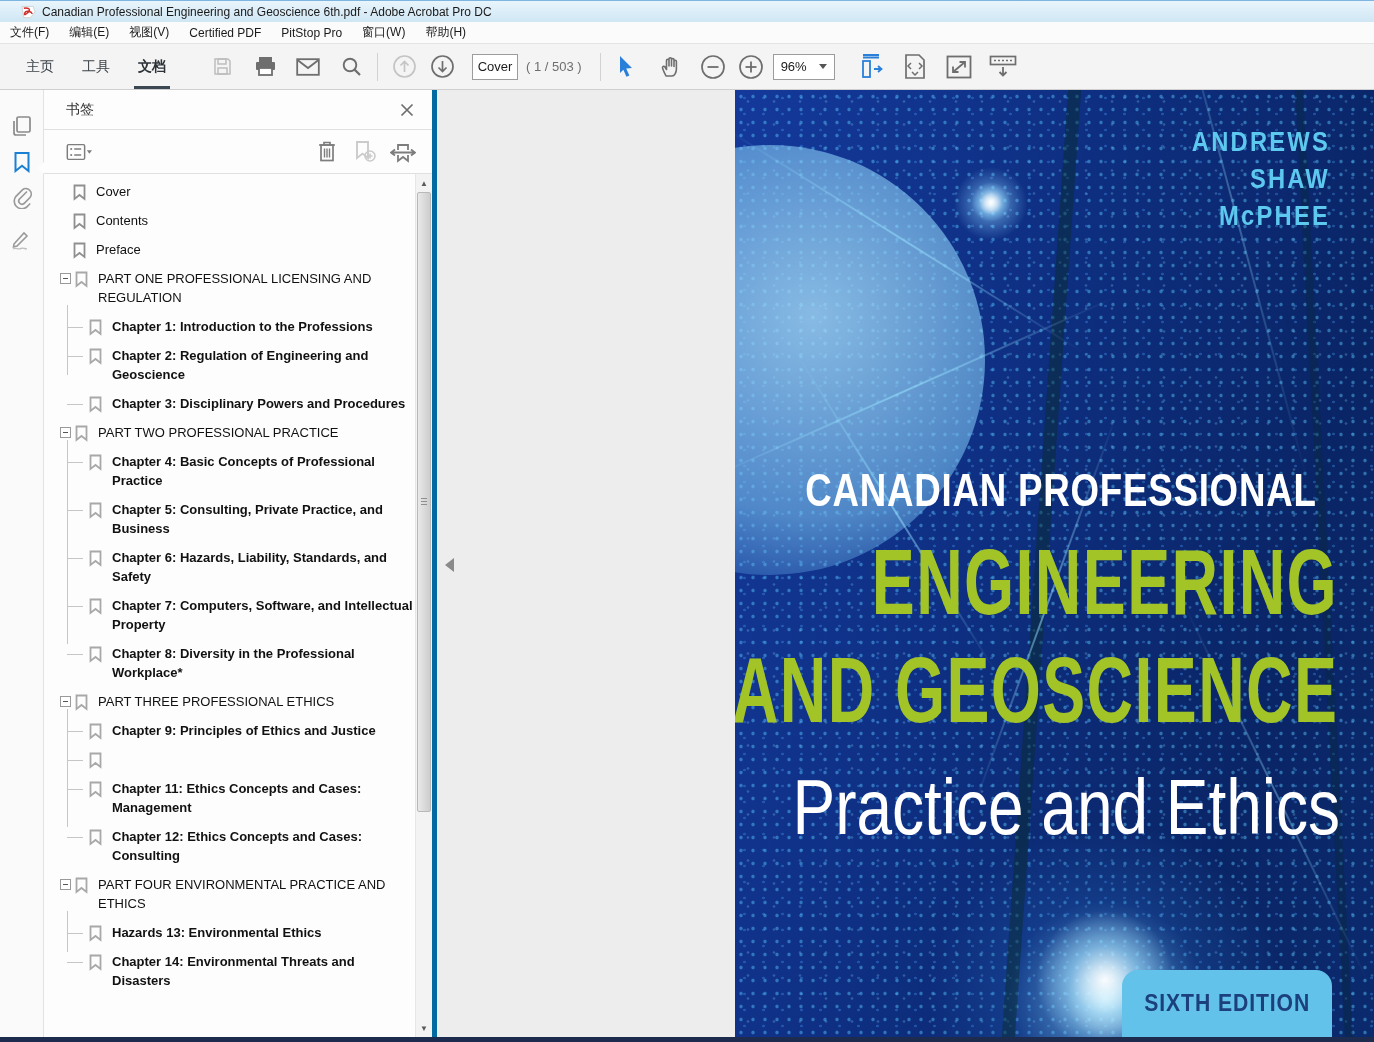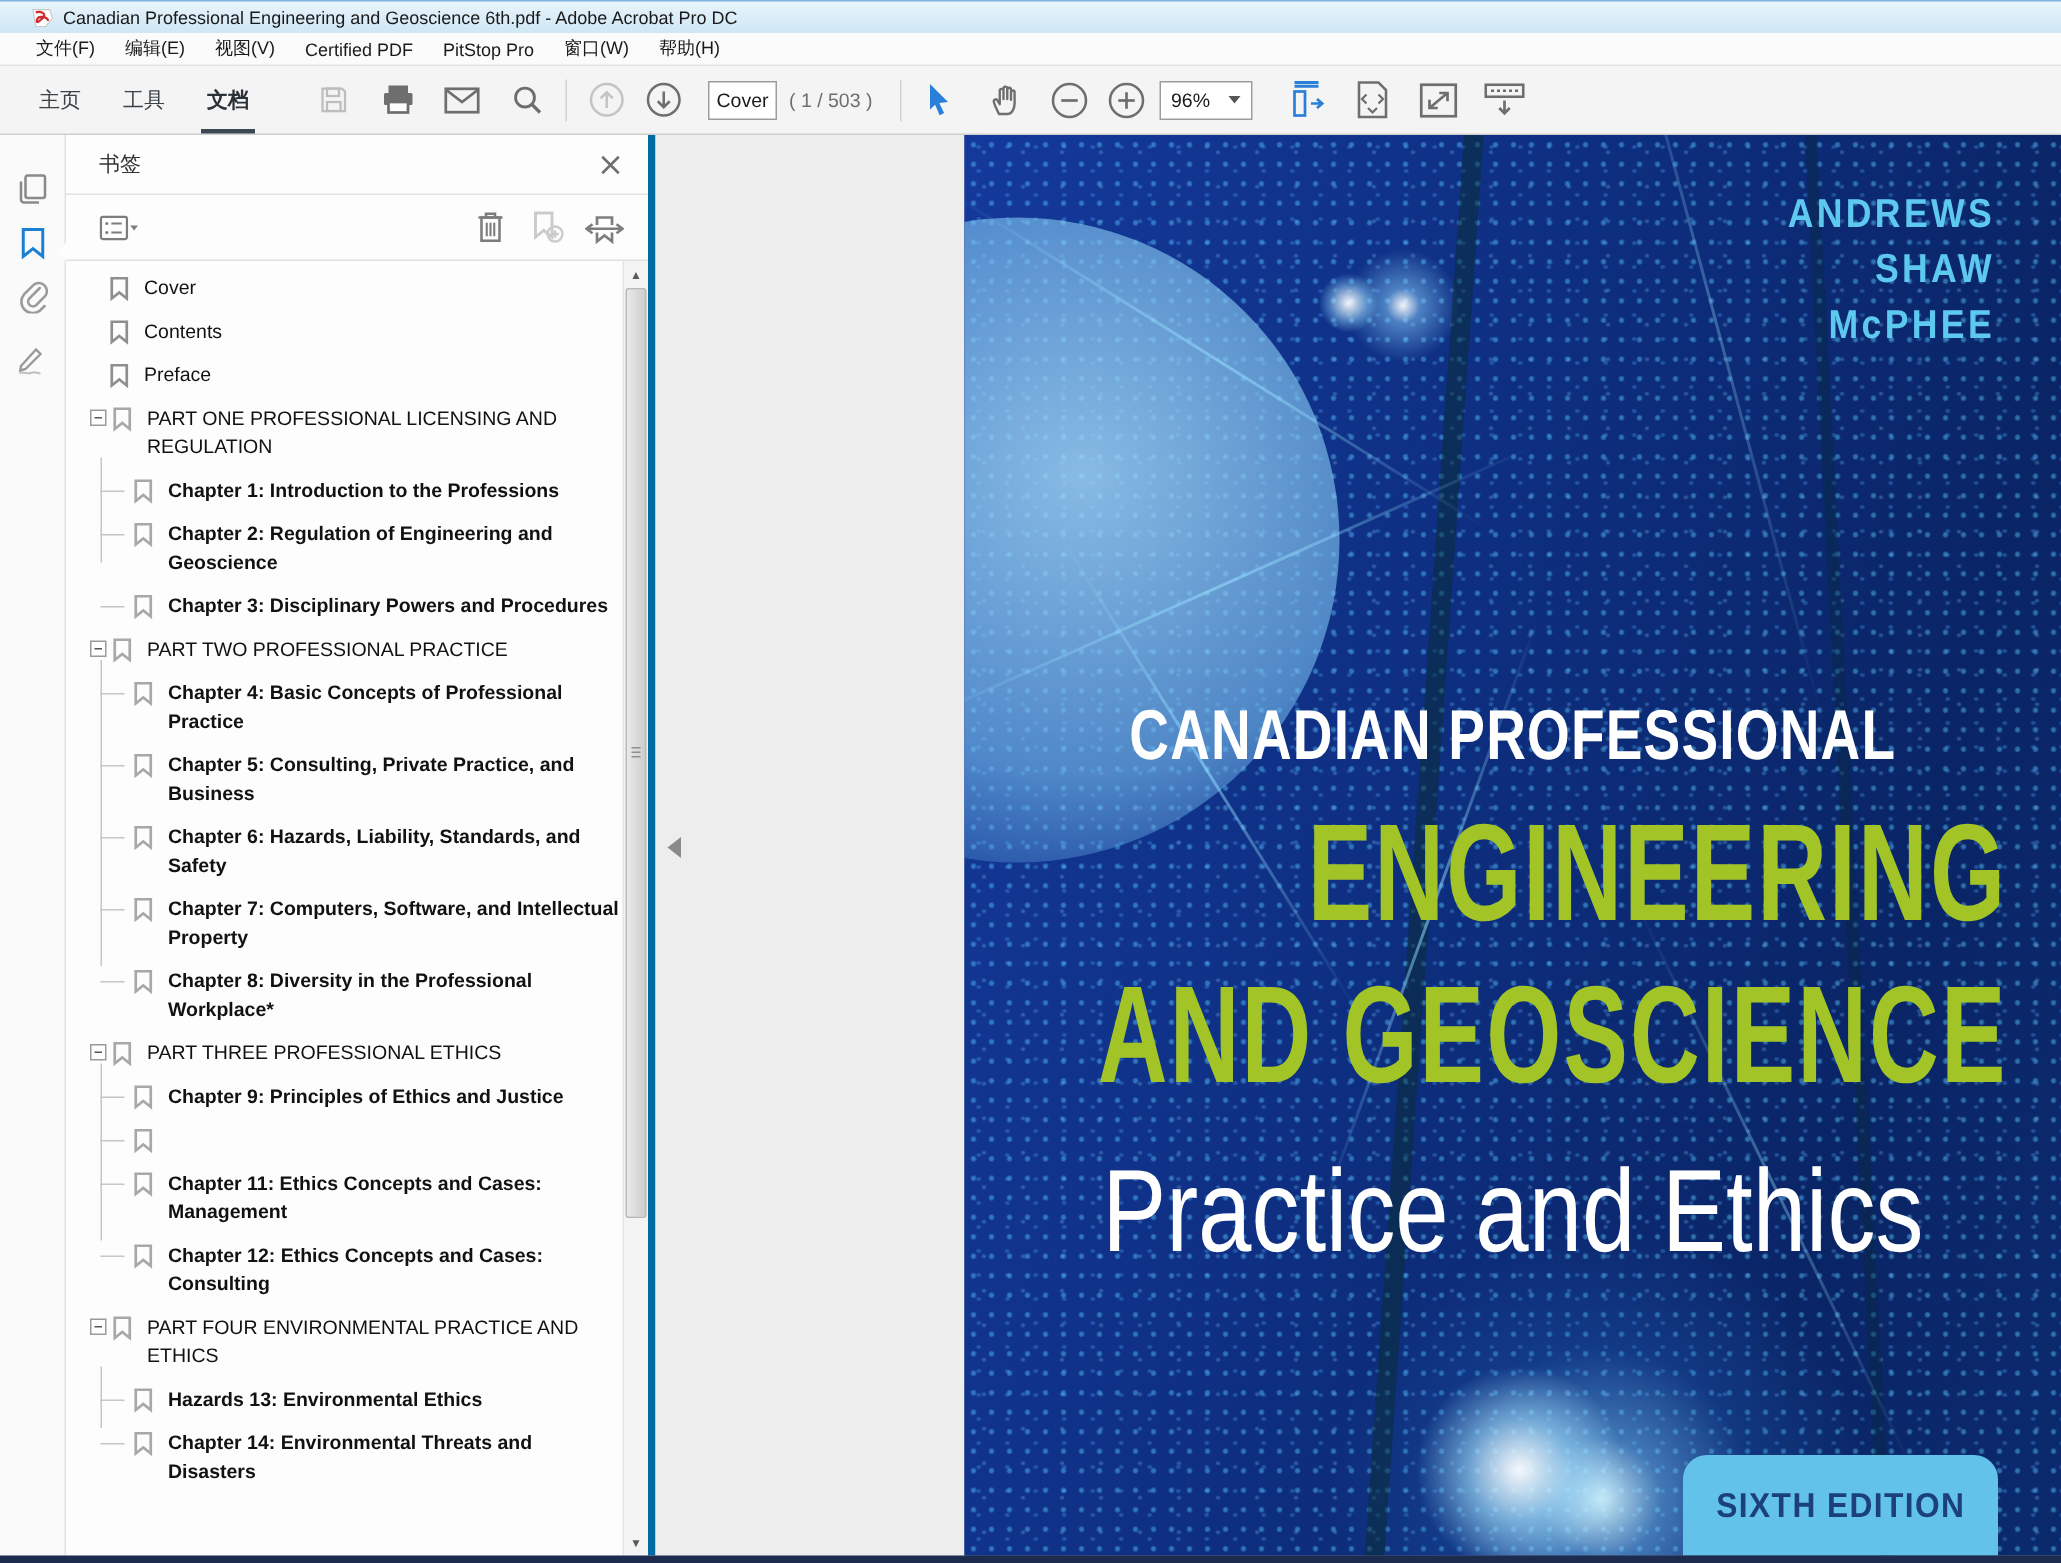--- a/index.html
+++ b/index.html
@@ -9,21 +9,21 @@
 
   
   .titlebar { position:absolute; top:0; left:0; right:0; height:22px;
     background:linear-gradient(#e9f5fc,#cfe6f4); border-top:1px solid #7db4e0;
     display:flex; align-items:center; padding-left:21px; }
   .pdf-ico { width:15px; height:14px; margin-right:6px; }
   .titlebar-text { font-size:12px; color:#1a1a1a; }
 
   
   .menubar { position:absolute; top:22px; left:0; right:0; height:22px; background:#fbfbfb;
-    border-bottom:1px solid #e4e4e4; display:flex; align-items:center; padding-left:14px; }
+    border-bottom:1px solid #e4e4e4; display:flex; align-items:center; padding-left:0; }
   .menu-item { font-size:12px; color:#1a1a1a; padding:2px 10px; cursor:default; }
 
   
   .toolbar { position:absolute; top:44px; left:0; right:0; height:46px; background:#f4f4f4;
     border-bottom:1px solid #cfcfcf; display:flex; align-items:center; }
   .tabs { display:flex; align-items:stretch; height:100%; margin-left:12px; }
   .tab { font-size:14px; color:#3b4248; padding:0 14px; display:flex; align-items:center; position:relative; }
   .tab.active { font-weight:bold; color:#2b3137; }
   .tab.active::after { content:''; position:absolute; left:10px; right:10px; bottom:0; height:3px; background:#3b4752; }
   .tbtn { width:32px; height:32px; display:flex; align-items:center; justify-content:center; border-radius:3px; }
@@ -80,21 +80,21 @@
     border:1px solid #b9b9b9; border-radius:2px; }
   .thumb-grip { position:absolute; left:3px; right:3px; top:50%; margin-top:-4px; }
   .thumb-grip div { height:1px; background:#8f8f8f; margin-bottom:2px; }
 
   
   .docarea { flex:1; position:relative; background:#ededed; }
   .collapse-arrow { position:absolute; left:8px; top:468px; width:0; height:0;
     border-top:7px solid transparent; border-bottom:7px solid transparent; border-right:9px solid #8a8a8a; }
 
   
-  .cover { position:absolute; top:0; right:0; width:731px; height:947px; overflow:hidden;
+  .cover { position:absolute; top:0; right:0; width:639px; height:947px; overflow:hidden;
     background-color:#0d2f7c;
     background-image:
       radial-gradient(circle at 58% 96%, rgba(210,245,255,.95) 0, rgba(120,200,255,.5) 4%, rgba(40,110,200,.25) 10%, transparent 18%),
       radial-gradient(circle at 40% 12%, rgba(255,255,255,.95) 0, rgba(140,210,255,.5) 1.2%, transparent 4%),
       radial-gradient(rgba(90,200,255,.45) 1.2px, transparent 2.1px),
       radial-gradient(rgba(70,160,250,.33) 1.1px, transparent 2px),
       radial-gradient(rgba(140,220,255,.25) 1px, transparent 1.8px),
       linear-gradient(105deg, #14399b 0%, #0e2f82 40%, #0a2566 78%, #0b2a6e 100%);
     background-size:auto, auto, 12px 13px, 19px 16px, 26px 23px, auto;
   }

